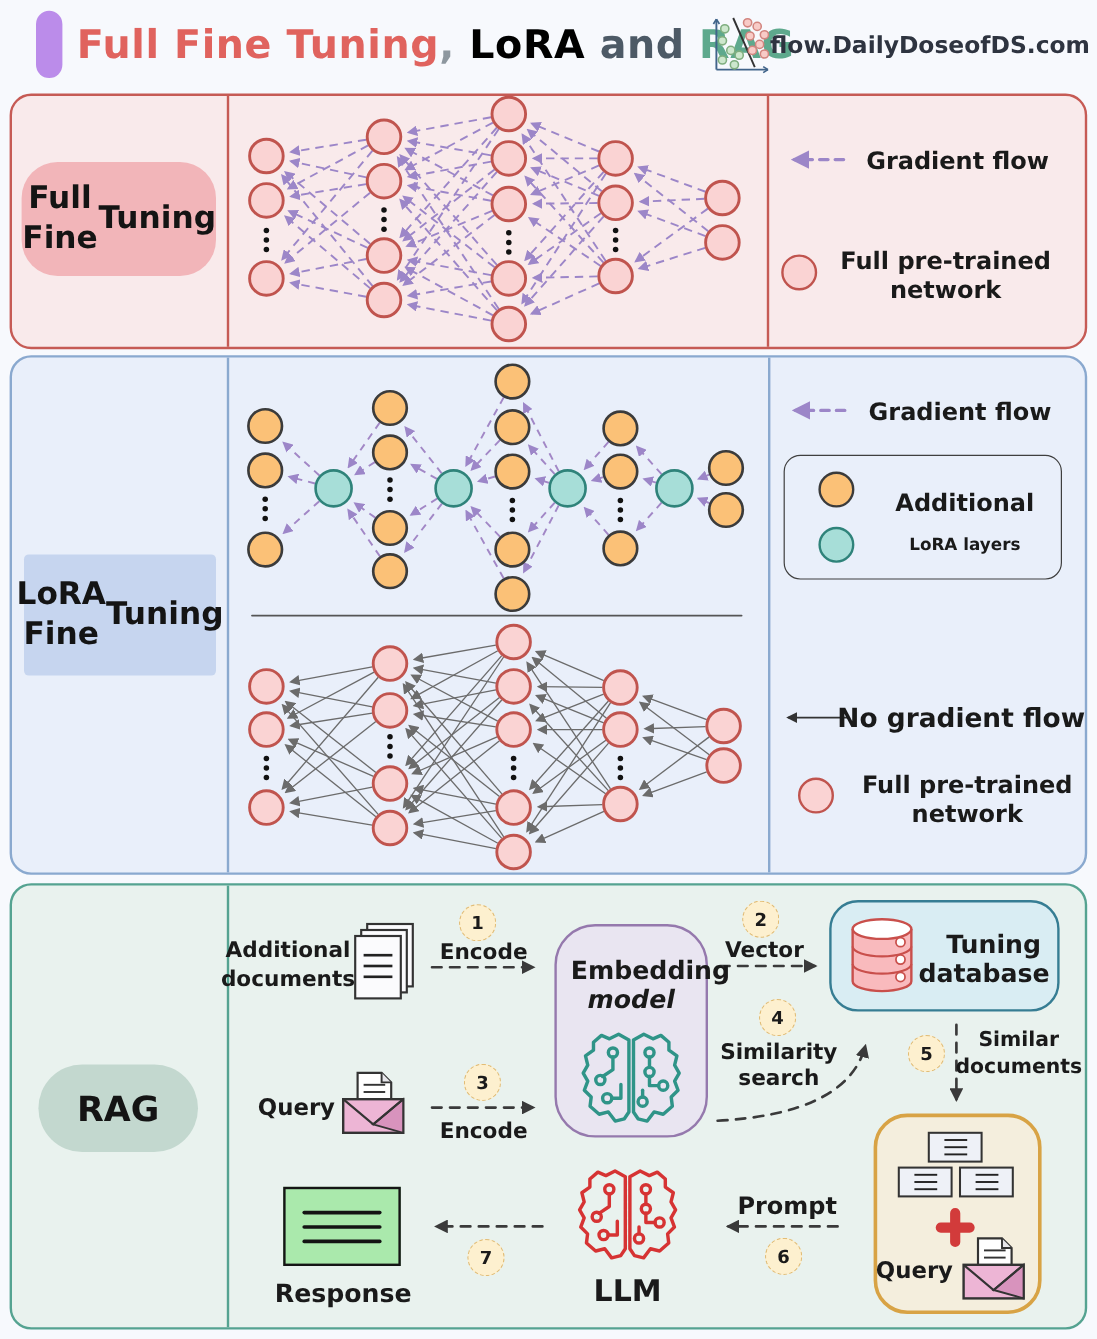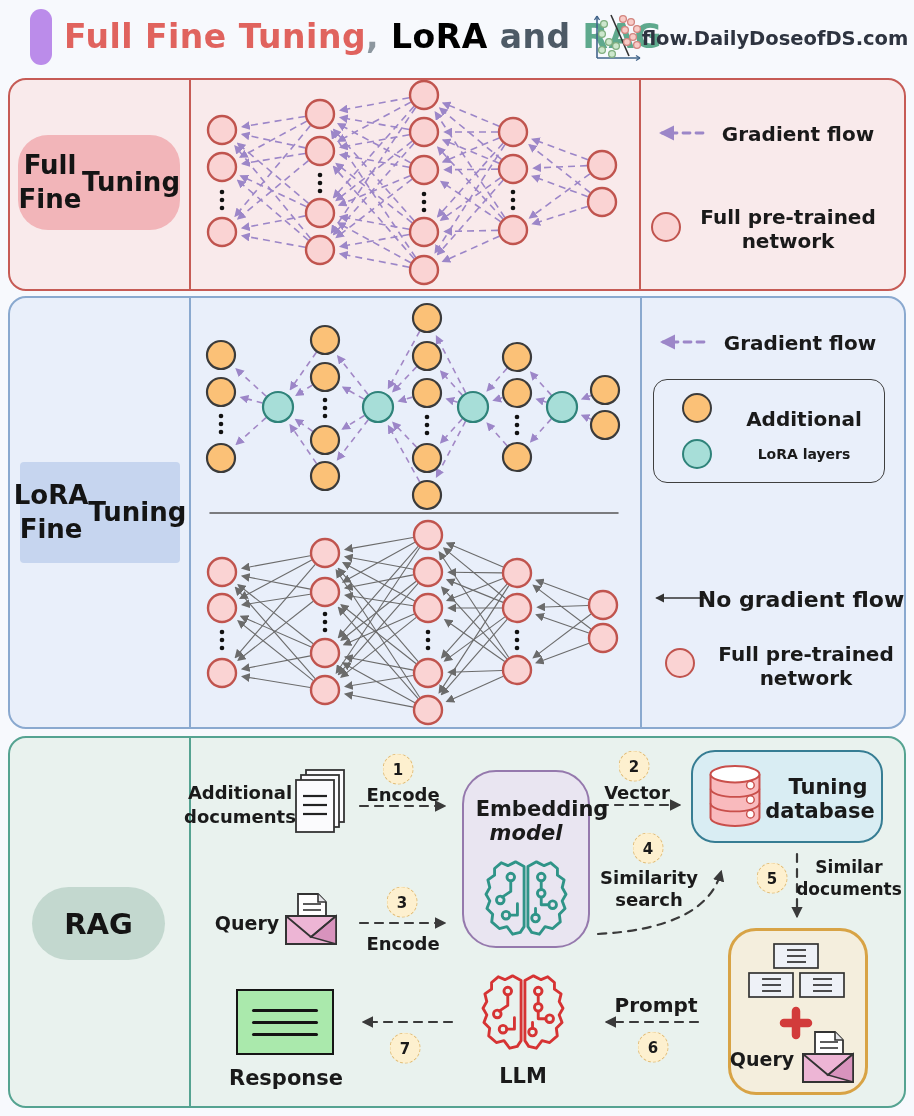--- a/index.html
+++ b/index.html
@@ -471,21 +471,21 @@
   <path d="M17 5 V29 M5 17 H29" stroke="#d23b3b" stroke-width="8.5" stroke-linecap="round" fill="none"></path>
 </svg>
 <div class="ctext" style="left:762px; top:1059px; font-size:19px;">Query</div>
 <svg class="icon" style="left:801px; top:1030px;" width="54" height="54" viewBox="0 0 54 54">
   <use href="#envelope-glyph"></use>
 </svg>
 
 <svg class="icon" style="left:479px; top:973px; color:#d63333;" width="88" height="80" viewBox="0 0 92 84">
   <use href="#brain-glyph"></use>
 </svg>
-<div class="ctext" style="left:523px; top:1076px; font-size:21px;">LLM</div>
+<div class="ctext" style="left:523px; top:1076px; font-size:25px;">LLM</div>
 
 <div class="box" style="left:236px; top:989px; width:98px; height:66px; border-width:2.6px; border-color:#151515; background:#aae9ac;
             display:flex; flex-direction:column; justify-content:center; gap:9px; padding:0 14px;">
   <div class="rline"></div>
   <div class="rline"></div>
   <div class="rline"></div>
 </div>
 <div class="ctext" style="left:286px; top:1078px; font-size:21px;">Response</div>
 
 <div class="badge" style="left:398px; top:769px;">

